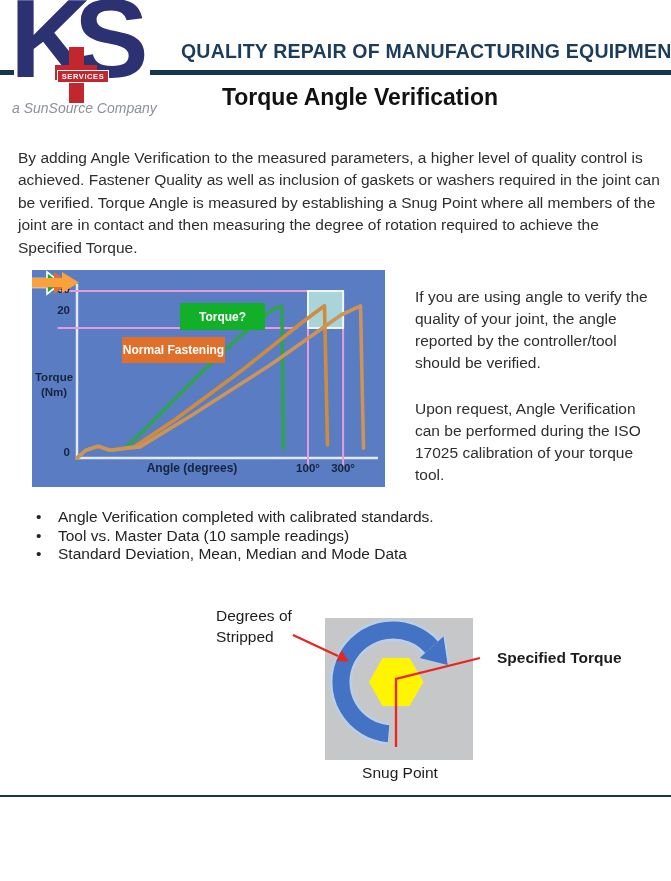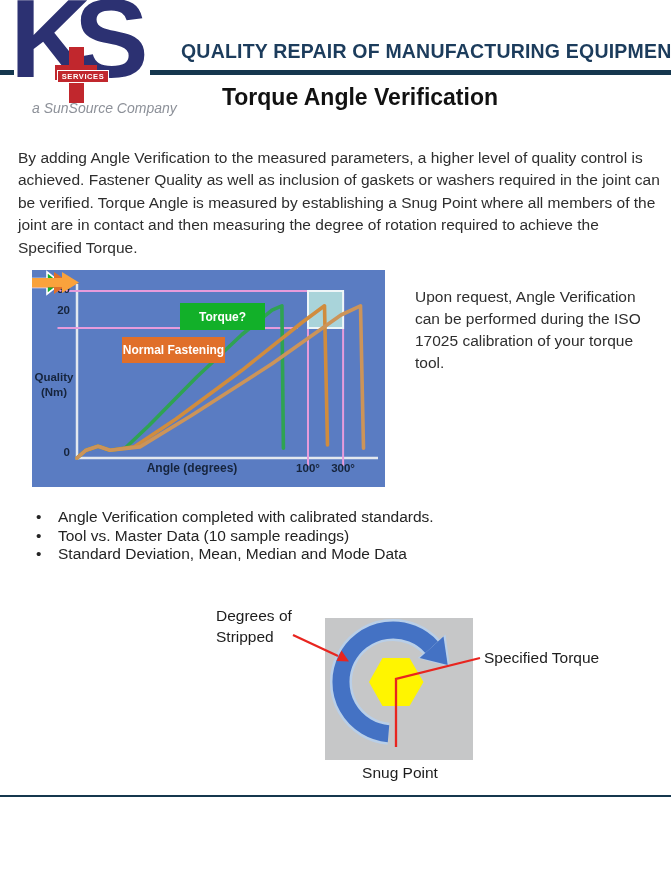--- a/index.html
+++ b/index.html
@@ -8,21 +8,21 @@
 
   
   .header-rule { position:absolute; left:0; top:70px; width:671px; height:5px; background:#15374e; z-index:1; }
   .logo { position:absolute; left:14px; top:5px; width:136px; height:113px; background:#ffffff; z-index:2; }
   .logo-letter { position:absolute; font-weight:bold; color:#2c3172; font-size:112px; line-height:1; letter-spacing:-6px; }
   .logo-k { left:-4px; top:-22px; }
   .logo-s { left:60px; top:-22px; }
   .plus-v { position:absolute; left:55px; top:42px; width:15px; height:56px; background:#c1272d; }
   .plus-h { position:absolute; left:41px; top:60px; width:42px; height:15px; background:#c1272d; }
   .services-band { position:absolute; left:43px; top:65px; width:52px; height:13px; background:#c1272d; border:1px solid #ffffff; color:#ffffff; font-size:7.5px; font-weight:bold; letter-spacing:0.6px; text-align:center; line-height:11px; }
-  .logo-tagline { position:absolute; left:-2px; top:95px; width:140px; font-style:italic; color:#8d9199; font-size:14px; white-space:nowrap;margin-left:20px; }
+  .logo-tagline { position:absolute; left:-2px; top:95px; width:140px; font-style:italic; color:#8d9199; font-size:14px; white-space:nowrap; }
   .banner-text { position:absolute; left:181px; top:40px; font-size:19.5px; font-weight:bold; color:#1c3c5c; letter-spacing:0.2px; white-space:nowrap; }
   .page-title { position:absolute; left:150px; top:84px; width:420px; text-align:center; font-size:23px; font-weight:bold; color:#111111; }
 
   
   .intro { position:absolute; left:18px; top:147px; width:648px; font-size:15.5px; line-height:1.45; color:#2e2e2e; }
 
   
   .chart { position:absolute; left:32px; top:270px; width:353px; height:217px; background:#5a7cc2; }
   .chart svg { position:absolute; left:0; top:0; }
   .ytick { position:absolute; width:30px; left:8px; text-align:right; font-size:11.5px; font-weight:600; color:#16243c; }
@@ -34,33 +34,33 @@
   .anno-0 { left:148px; top:33px; width:85px; height:27px; }
   .anno-1 { left:90px;  top:67px; width:103px; height:26px; }
   .anno-2 { left:82px;  top:97px; width:101px; height:25px; }
   .anno-arrow { position:absolute; }
   .arrow-0 { left:207px; top:34px; }
   .arrow-1 { left:192px; top:67px; }
   .arrow-2 { left:182px; top:97px; }
 
   
   .side-text { position:absolute; left:415px; top:286px; width:248px; font-size:15.5px; line-height:1.42; color:#2e2e2e; }
-  .side-text p + p { margin-top:16px; }
+  .side-text p + p { margin-top:24px; }
 
   
   .bullets { position:absolute; left:36px; top:508px; width:540px; list-style:none; }
   .bullets li { position:relative; padding-left:22px; font-size:15.5px; line-height:18.5px; color:#242424; }
   .bullets li::before { content:"•"; position:absolute; left:0; top:0; color:#242424; }
 
   
   .diagram { position:absolute; left:150px; top:600px; width:470px; height:195px; }
   .diagram svg { position:absolute; left:0; top:0; }
   .diag-label { position:absolute; font-size:15.5px; color:#1c1c1c; line-height:1.35; }
   .label-degrees { left:66px; top:6px; width:100px; }
-  .label-specified { left:334px; top:48px; white-space:nowrap; }
+  .label-specified { left:347px; top:48px; white-space:nowrap;font-weight:bold; }
   .label-snug { left:175px; top:163px; width:150px; text-align:center; }
 
   
   .footer-thinline { position:absolute; left:0; top:795px; width:671px; height:2px; background:#15374e; }
   .footer { position:absolute; left:0; top:809px; width:671px; height:72px; background:#15384e; }
   .footer-iso { position:absolute; left:37px; top:24px; font-size:16px; font-weight:bold; letter-spacing:0.4px; color:#eef2f6; }
   .footer-right { position:absolute; left:443px; top:5px; width:228px; height:60px; background:#1d4157; text-align:center; }
   .footer-phone { font-size:27px; font-weight:bold; color:#ffffff; letter-spacing:0.5px; line-height:1.2; margin-top:2px; }
   .footer-site { font-size:16px; font-weight:bold; color:#ffffff; letter-spacing:0.5px; }
 </style>
@@ -94,21 +94,21 @@
         <line x1="25.5" y1="21" x2="276" y2="21" stroke="#e79bdb" stroke-width="2"></line>
         <line x1="25.5" y1="58" x2="265.5" y2="58" stroke="#e79bdb" stroke-width="2"></line>
         <line x1="276" y1="22.85" x2="276" y2="195.8" stroke="#e79bdb" stroke-width="2"></line>
         <line x1="311.1" y1="22.85" x2="311.1" y2="195.8" stroke="#e79bdb" stroke-width="2"></line>
         <rect x="276" y="21" width="35.10000000000002" height="37" fill="#a9d4da" stroke="#eef6f8" stroke-width="2"></rect>
         <polyline points="45.0,188.0 54.0,180.2 66.0,176.3 78.0,180.2 93.0,178.3 117.0,155.5 165.0,106.8 210.0,64.5 240.0,40.2 249.9,35.8 251.4,178.3" fill="none" stroke="#2fa352" stroke-width="3.6" stroke-linejoin="round" stroke-linecap="round"></polyline>
         <polyline points="45.0,188.0 54.0,180.2 66.0,176.3 78.0,180.2 102.0,176.9 144.0,149.0 210.0,100.3 270.0,52.5 292.5,35.8 295.5,175.0" fill="none" stroke="#d08c3e" stroke-width="3.6" stroke-linejoin="round" stroke-linecap="round"></polyline>
         <polyline points="45.0,188.0 54.0,180.2 66.0,176.3 78.0,180.2 108.0,176.9 159.0,145.8 240.0,93.8 309.0,45.0 328.5,35.8 331.5,178.3" fill="none" stroke="#cc9459" stroke-width="3.6" stroke-linejoin="round" stroke-linecap="round"></polyline>
       </svg>
 
-    <span class="ylabel">Quality (Nm)</span>
+    <span class="ylabel">Torque (Nm)</span>
     <span class="xlabel">Angle (degrees)</span>
     <span class="tick-zero">0</span>
     <span class="ytick" id="ytick-0" style="top: 13px;">30</span>
     <span class="ytick" id="ytick-1" style="top: 34px;">20</span>
     <span class="xtick" id="xtick-0" style="left: 256px;">100°</span>
     <span class="xtick" id="xtick-1" style="left: 291.1px;">300°</span>
 
     <div class="anno anno-0" style="background: rgb(18, 176, 41);">Torque?</div>
     <svg class="anno-arrow arrow-0" width="30" height="26" viewBox="0 0 30 26">
       <polygon class="anno-arrow-shape" points="0,8.5 15,8.5 15,2 29,13 15,24 15,17.5 0,17.5" fill="#12b029" stroke="#ffffff" stroke-width="1.6"></polygon>
@@ -116,20 +116,21 @@
     <div class="anno anno-1" style="background: rgb(224, 111, 42);">Normal Fastening</div>
     <svg class="anno-arrow arrow-1" width="39" height="26" viewBox="0 0 39 26">
       <polygon class="anno-arrow-shape" points="0,8.5 22,8.5 22,2 38,13 22,24 22,17.5 0,17.5" fill="#e06f2a"></polygon>
     </svg>
     <svg class="anno-arrow arrow-2" width="48" height="25" viewBox="0 0 48 25">
       <polygon class="anno-arrow-shape" points="0,8 30,8 30,2 47,12.5 30,23 30,17 0,17" fill="#f9a23c"></polygon>
     </svg>
   </div>
 
   <div class="side-text">
+    <p>If you are using angle to verify the quality of your joint, the angle reported by the controller/tool should be verified.</p>
     <p>Upon request, Angle Verification can be performed during the ISO 17025 calibration of your torque tool.</p>
   </div>
 
   <ul class="bullets">
     <li>Angle Verification completed with calibrated standards.</li>
     <li>Tool vs. Master Data (10 sample readings)</li>
     <li>Standard Deviation, Mean, Median and Mode Data</li>
   </ul>
 
   <div class="diagram">

